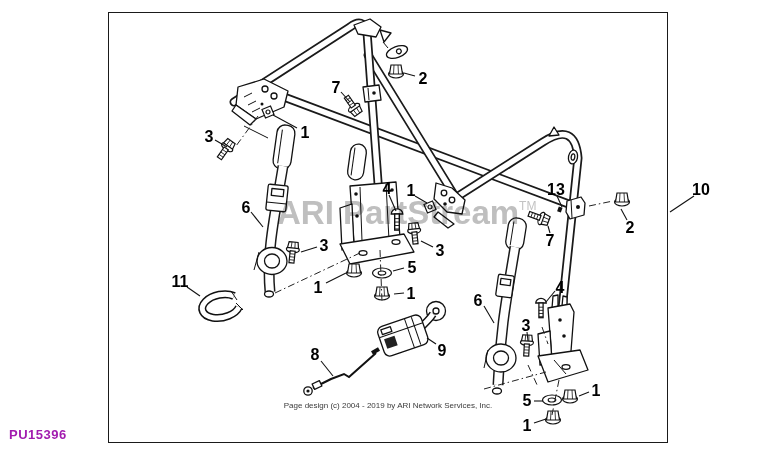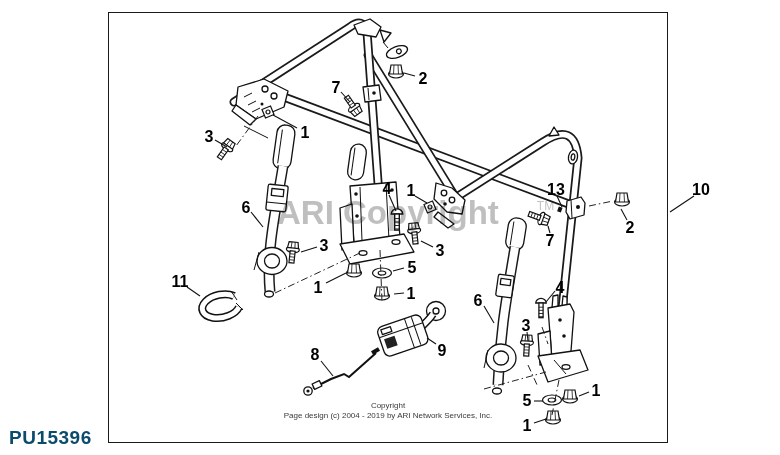--- a/index.html
+++ b/index.html
@@ -1,26 +1,26 @@
 <!DOCTYPE html>
 <html><head>
 <meta charset="utf-8">
 <style>
   html,body{margin:0;padding:0;background:#ffffff;}
   .stage{position:relative;width:780px;height:455px;background:#fff;overflow:hidden;
          font-family:"Liberation Sans",sans-serif;}
   .diagram-box{position:absolute;left:108px;top:12px;width:558px;height:429px;
                border:1.6px solid #1a1a1a;background:#fff;}
   svg.art{position:absolute;left:0;top:0;width:780px;height:455px;}
-  .part-number{position:absolute;left:9px;top:427px;font-size:19px;font-weight:bold;
-               color:#0c4a6e;letter-spacing:.5px;}
+  .part-number{position:absolute;left:9px;top:427px;font-size:13px;font-weight:bold;
+               color:#a21caf;letter-spacing:.5px;}
   .watermark{position:absolute;left:277px;top:194px;white-space:nowrap;
              font-size:33px;font-weight:600;color:#bfbfbf;letter-spacing:0px;
              mix-blend-mode:multiply;pointer-events:none;}
-  .watermark sup{font-size:12px;font-weight:400;position:relative;top:-2px;color:#c3c3c3;margin-left:38px;}
+  .watermark sup{font-size:12px;font-weight:400;position:relative;top:-2px;color:#c3c3c3;}
   .copyright{position:absolute;left:188px;top:401px;width:400px;text-align:center;
              font-size:8px;line-height:9.5px;color:#3a3a3a;}
   .lbl{font-family:"Liberation Sans",sans-serif;font-size:16px;font-weight:bold;fill:#000;}
   .ldr{stroke:#111;stroke-width:1.1;fill:none;}
   .dd{stroke:#222;stroke-width:1;fill:none;stroke-dasharray:7 3 1.5 3;}
   .tube-o{stroke:#1a1a1a;stroke-width:9;fill:none;stroke-linecap:round;stroke-linejoin:round;}
   .tube-i{stroke:#ffffff;stroke-width:5.5;fill:none;stroke-linecap:round;stroke-linejoin:round;}
   .strap-o{stroke:#1a1a1a;stroke-width:11;fill:none;stroke-linecap:butt;}
   .strap-i{stroke:#ffffff;stroke-width:8;fill:none;stroke-linecap:butt;}
   .pl{fill:#fff;stroke:#111;stroke-width:1.3;stroke-linejoin:round;}
@@ -301,22 +301,21 @@
       <text class="lbl" x="478" y="306">6</text>
       <text class="lbl" x="560" y="293">4</text>
       <text class="lbl" x="526" y="331">3</text>
       <text class="lbl" x="527" y="406">5</text>
       <text class="lbl" x="596" y="396">1</text>
       <text class="lbl" x="527" y="431">1</text>
       <text class="lbl" x="701" y="195">10</text>
     </g>
   </svg>
 
-  <div class="watermark"><span>ARI Copyright</span><sup>TM</sup></div>
+  <div class="watermark"><span>ARI PartStream</span><sup>TM</sup></div>
 
   <div class="copyright">
-    <div>Copyright</div>
     <div>Page design (c) 2004 - 2019 by ARI Network Services, Inc.</div>
   </div>
 
   <div class="part-number">PU15396</div>
 
 </div>
 
 </body></html>

